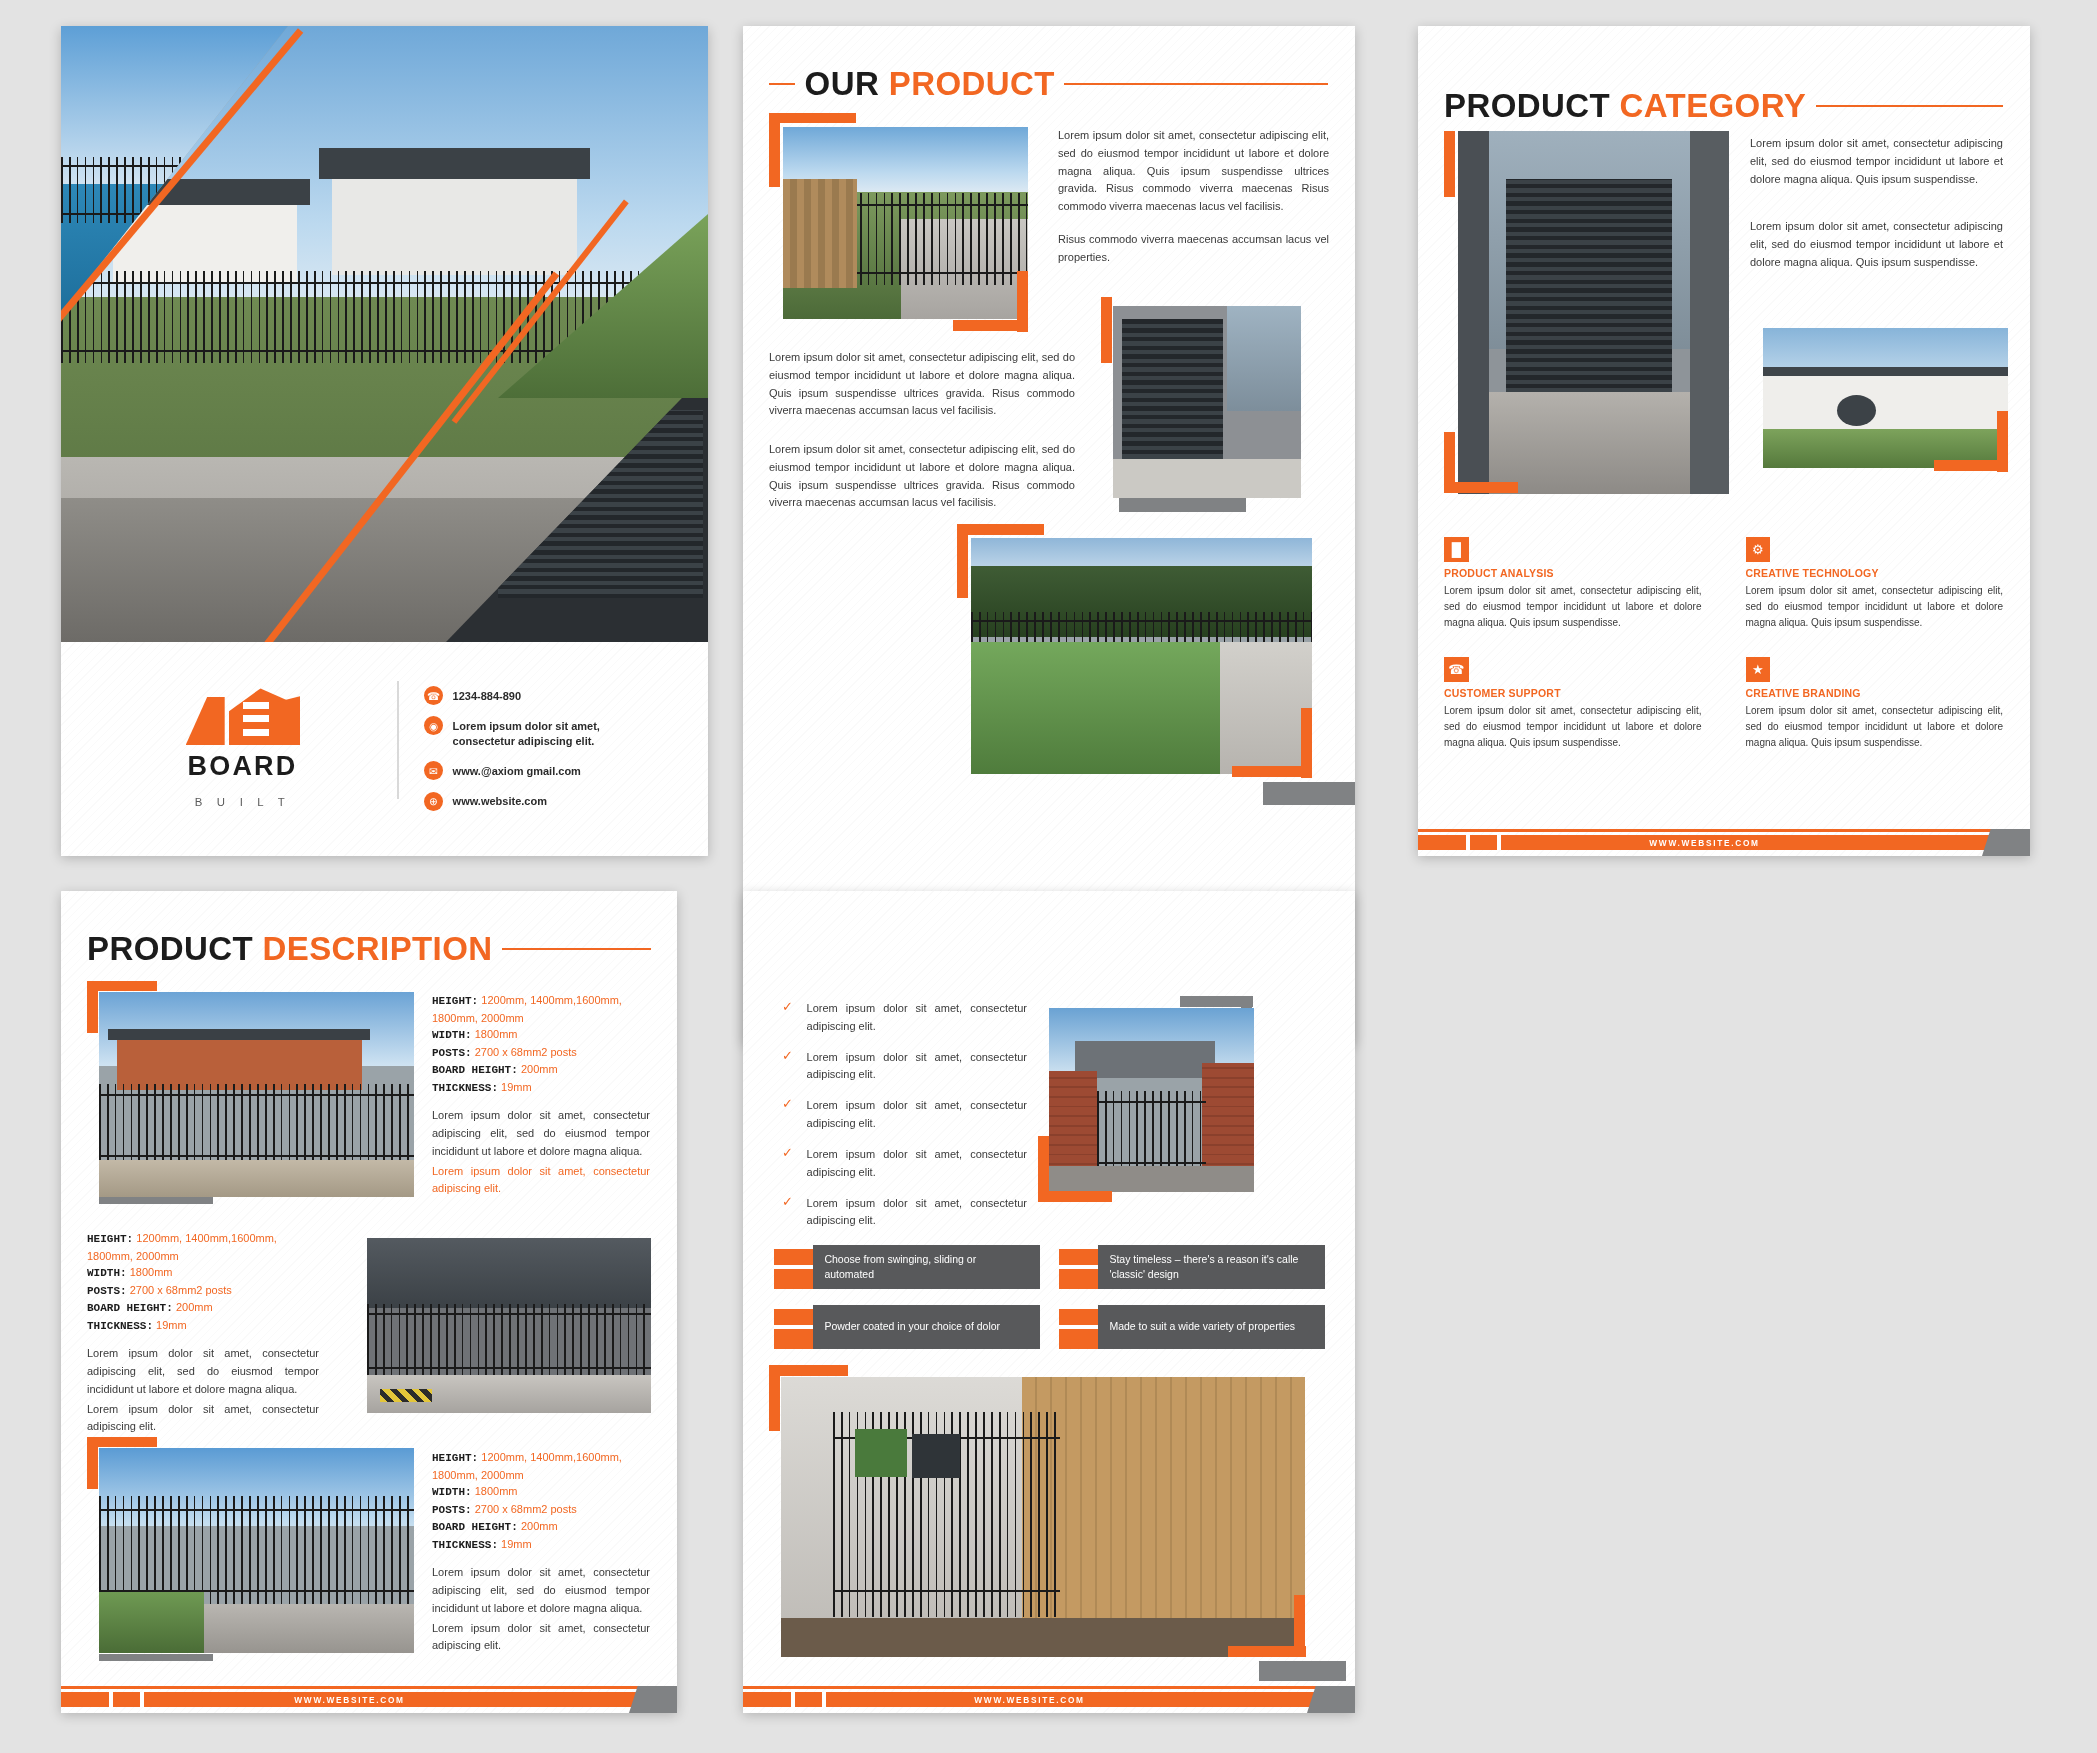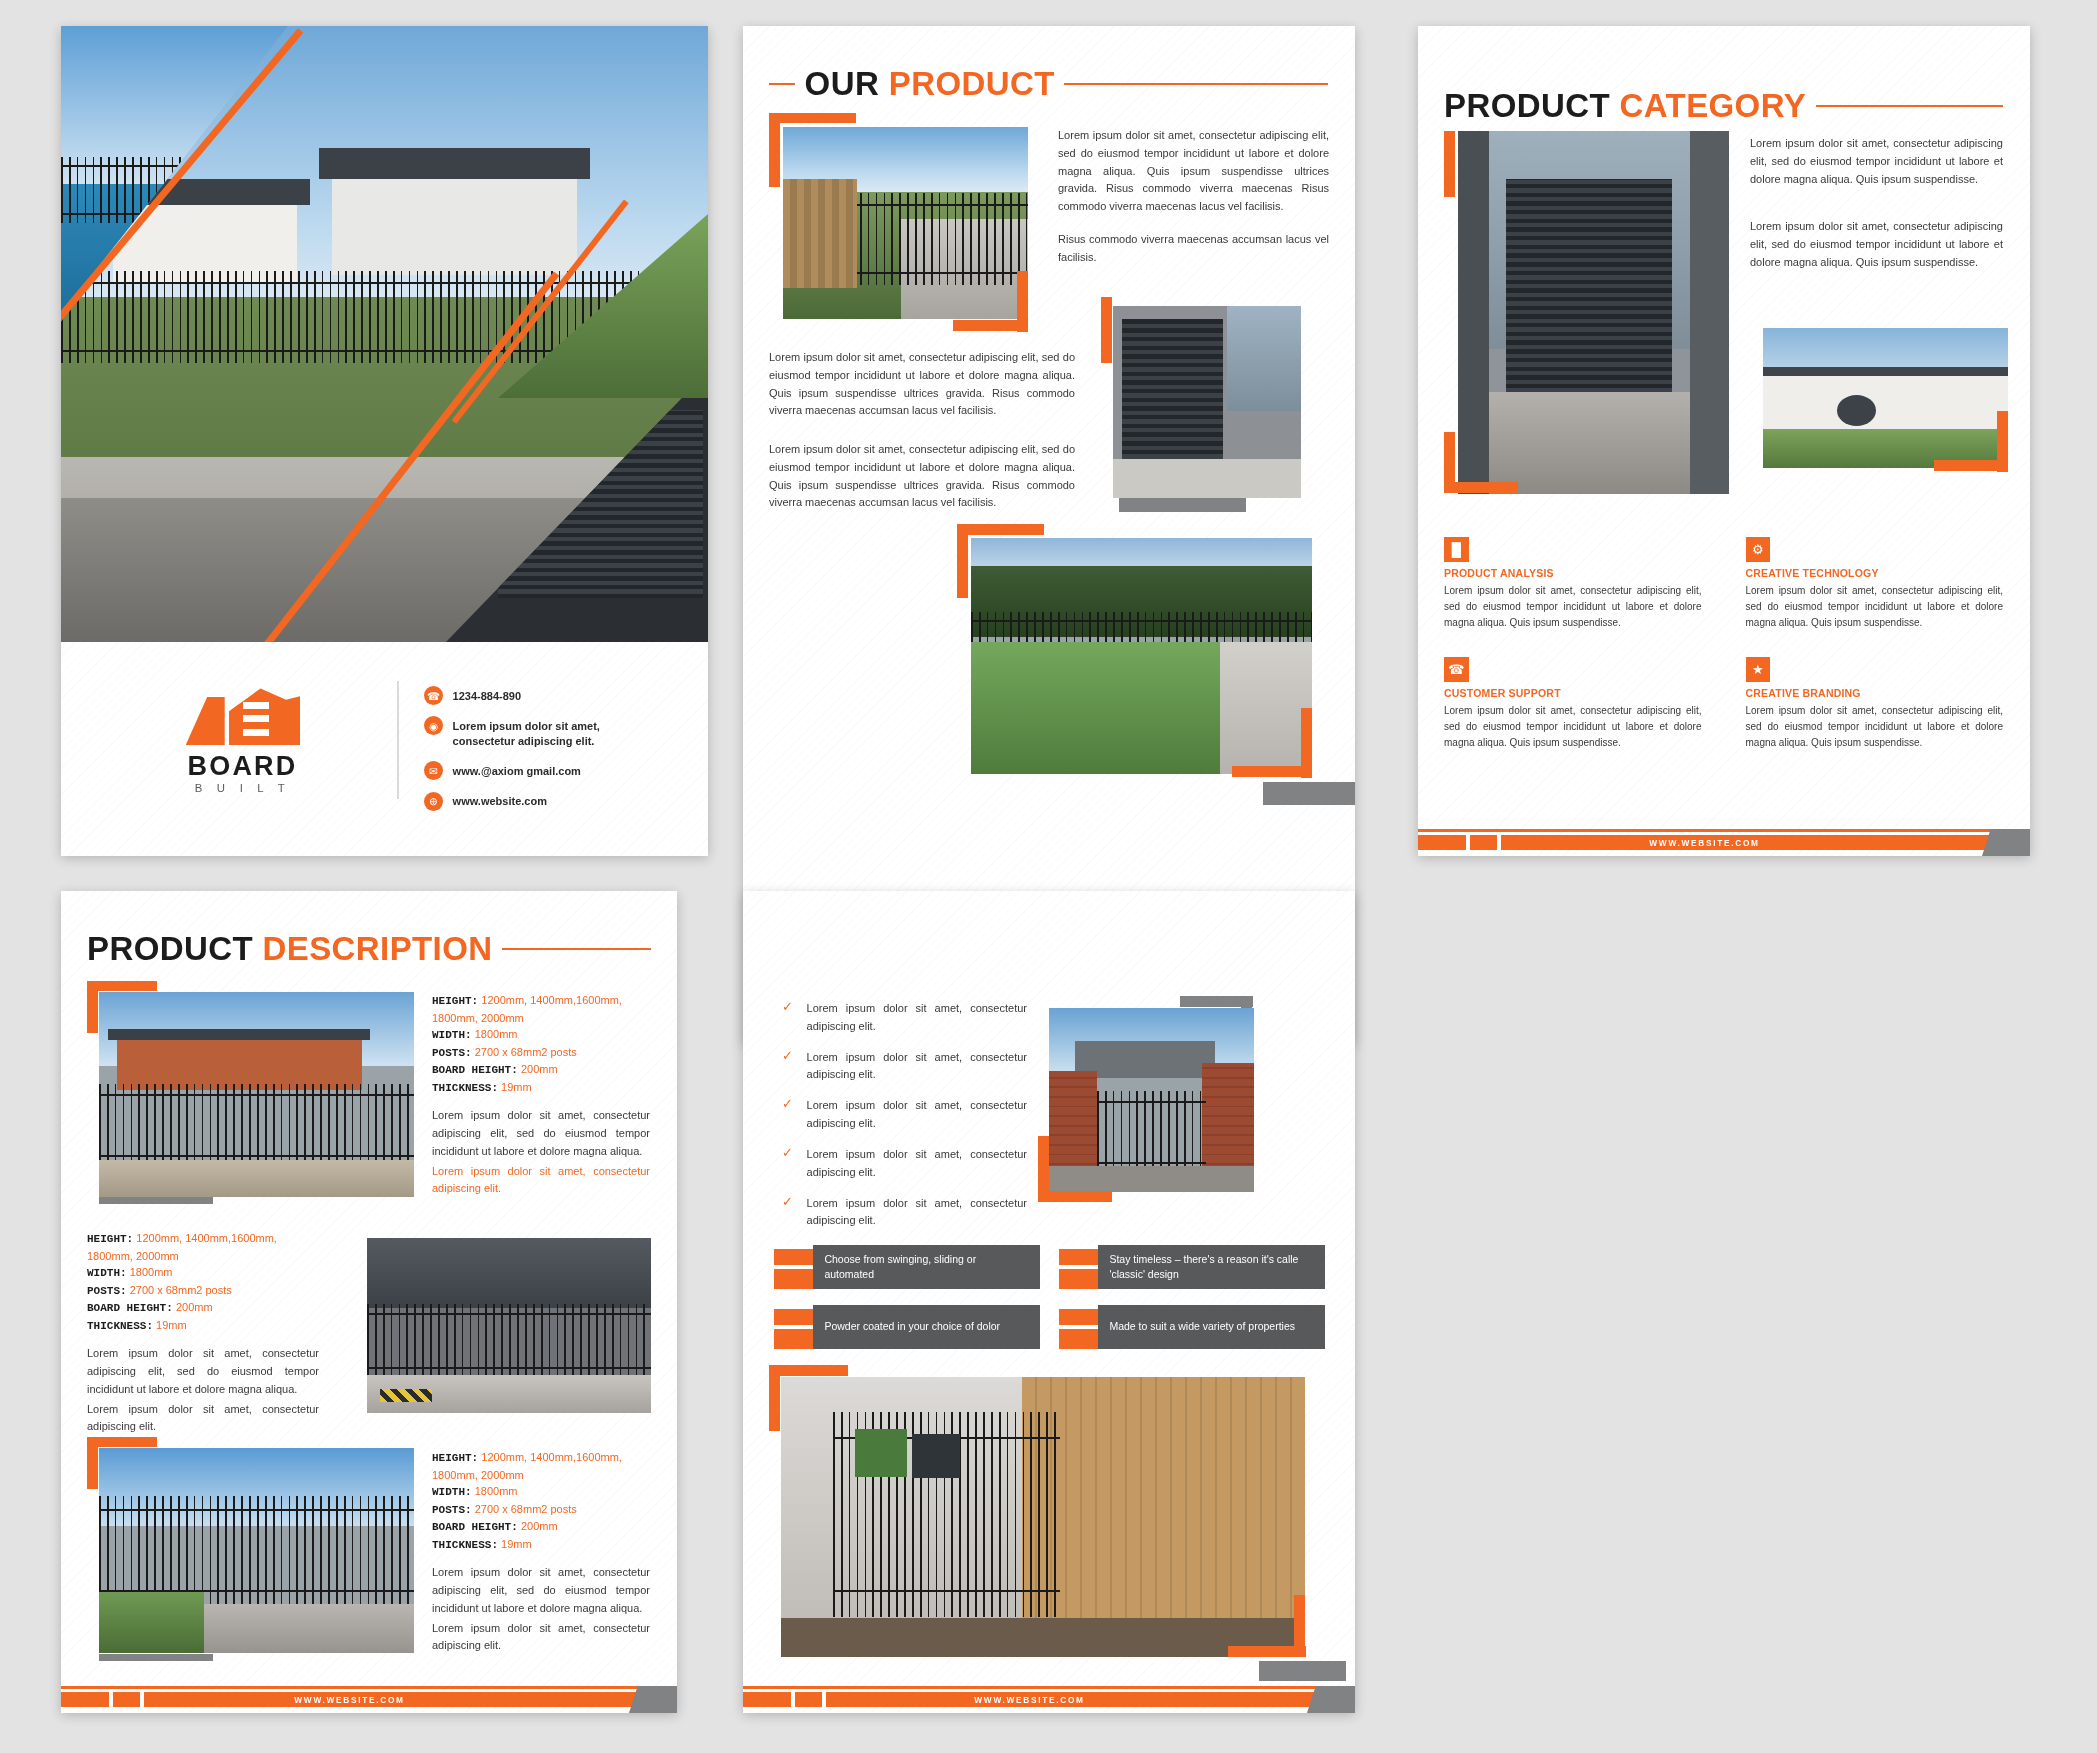--- a/index.html
+++ b/index.html
@@ -124,21 +124,21 @@
   .diag-line {
     position:absolute; background:#f26722; transform-origin: left center;
   }
 
   .logo-box { position:absolute; left:94px; top:658px; width:175px; height:122px; }
   .logo-mark { position:relative; width:131px; height:61px; margin:0 auto; }
   .logo-word {
     text-align:center; font-size:27px; font-weight:bold; letter-spacing:2.2px; color:#1c1c1c; margin-top:6.1px;
   }
   .logo-sub {
-    text-align:center; font-size:11.4px; letter-spacing:5.7px; color:#5b5b5b; margin-top:0;
+    text-align:center; font-size:11.4px; letter-spacing:5.7px; color:#5b5b5b; margin-top:14px;
   }
 
   .contact-col { position:absolute; left:363px; top:660px; width:236px; }
   .contact-divider { position:absolute; left:336px; top:655px; width:1.7px; height:118px; background:#d9d9d9; }
   .contact-row { display:flex; align-items:flex-start; gap:9.6px; margin-bottom:11.4px; }
   .c-icon {
     width:19px; height:19px; border-radius:50%; background:#f26722; flex:0 0 19px;
     display:flex; align-items:center; justify-content:center; color:#fff; font-size:10.5px;
   }
   .c-text { font-size:11px; line-height:1.4; color:#2b2b2b; font-weight:bold; padding-top:2.6px; }
@@ -271,21 +271,21 @@
       <div class="sky" style="height:34%;"></div>
       <div class="ground" style="height:66%;background:linear-gradient(#7d9a5e,#4c6a38);"></div>
       <div class="drive" style="height:52%;left:118px;right:0;background:linear-gradient(#c9c7c2,#a7a4a0);"></div>
       <div class="fence" style="left:61px;top:66px;width:184px;height:92px;"></div>
       <div style="position:absolute;left:0;top:52px;width:74px;height:109px;background:repeating-linear-gradient(90deg,#b08b5c 0 7px,#9a7a4f 7px 14px);"></div>
     </div>
     <div class="acc-orange" style="position:absolute;left:274px;top:245px;width:11.4px;height:61px;"></div>
     <div class="acc-orange" style="position:absolute;left:210px;top:294px;width:75px;height:11.4px;"></div>
 
     <div class="body-text" style="position:absolute;left:315px;top:101px;width:271px;">Lorem ipsum dolor sit amet, consectetur adipiscing elit, sed do eiusmod tempor incididunt ut labore et dolore magna aliqua. Quis ipsum suspendisse ultrices gravida. Risus commodo viverra maecenas Risus commodo viverra maecenas lacus vel facilisis.</div>
-    <div class="body-text" style="position:absolute;left:315px;top:205px;width:271px;">Risus commodo viverra maecenas accumsan lacus vel facilisis.</div>
+    <div class="body-text" style="position:absolute;left:315px;top:205px;width:271px;">Risus commodo viverra maecenas accumsan lacus vel properties.</div>
 
     <div class="body-text" style="position:absolute;left:26px;top:323px;width:306px;">Lorem ipsum dolor sit amet, consectetur adipiscing elit, sed do eiusmod tempor incididunt ut labore et dolore magna aliqua. Quis ipsum suspendisse ultrices gravida. Risus commodo viverra maecenas accumsan lacus vel facilisis.</div>
     <div class="body-text" style="position:absolute;left:26px;top:415px;width:306px;">Lorem ipsum dolor sit amet, consectetur adipiscing elit, sed do eiusmod tempor incididunt ut labore et dolore magna aliqua. Quis ipsum suspendisse ultrices gravida. Risus commodo viverra maecenas accumsan lacus vel facilisis.</div>
 
     <div class="acc-orange" style="position:absolute;left:358px;top:271px;width:11.4px;height:66px;"></div>
     <div class="acc-grey" style="position:absolute;left:376px;top:463px;width:127px;height:23px;"></div>
     <div class="photo" style="left:370px;top:280px;width:188px;height:192px;background:#8d9094;">
       <div class="slats" style="left:8.7px;top:13px;width:101px;height:144px;"></div>
       <div style="position:absolute;left:114px;top:0;right:0;top:0;height:105px;background:linear-gradient(#9fb3c2,#7d8e9b);"></div>
       <div style="position:absolute;left:0;bottom:0;right:0;height:39px;background:#cbc9c4;"></div>

